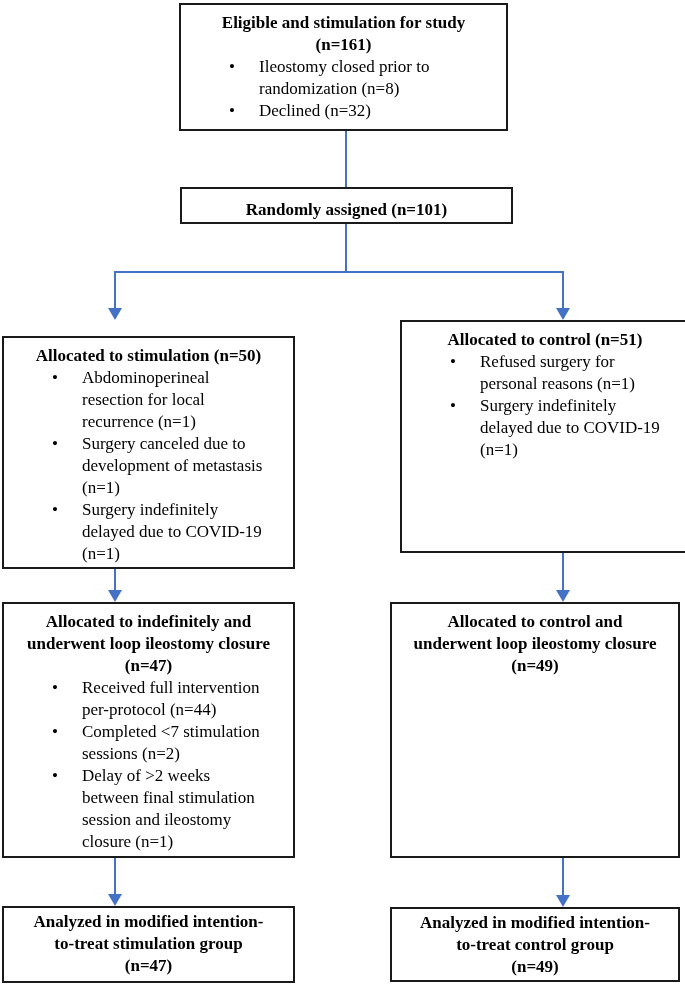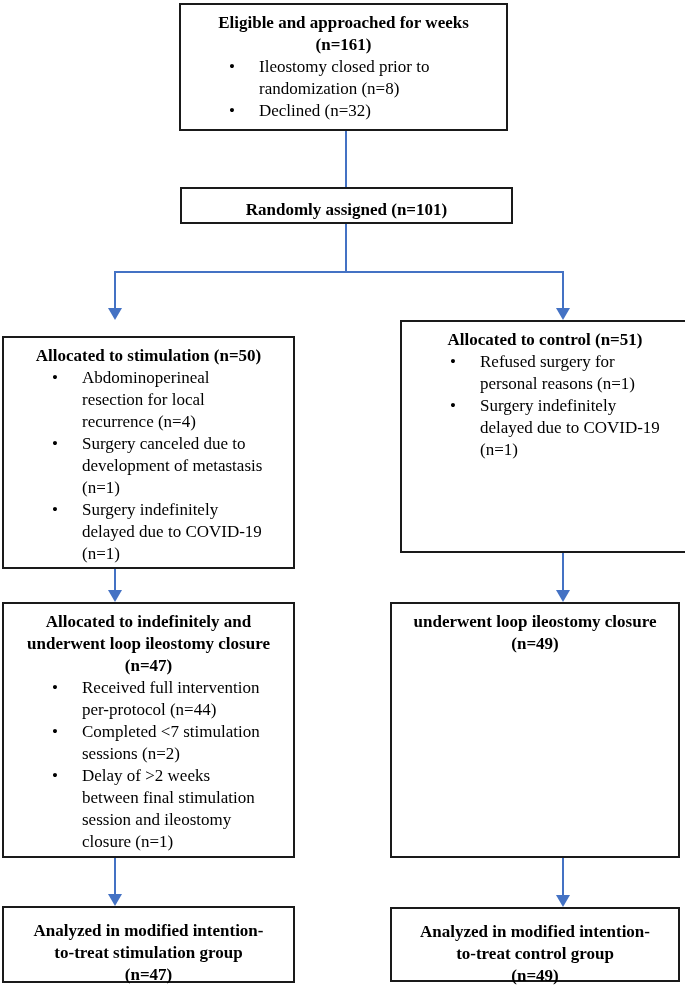--- a/index.html
+++ b/index.html
@@ -36,21 +36,21 @@
     text-align: left;
   }
   ul.bullets li { position: relative; white-space: pre-line; }
   ul.bullets li::before {
     content: "\2022";
     position: absolute;
     left: -30px;
     top: 0;
   }
   .box-mid { display: flex; align-items: center; justify-content: center; padding-top: 8px; }
-  .box-analyzed { padding-top: 12px; }
+  .box-analyzed { padding-top: 3px; }
 
   
   .b-eligible      { left: 179px; top: 3px;   width: 329px; height: 128px; }
   .b-randomized    { left: 180px; top: 187px; width: 333px; height: 37px;  }
   .b-alloc-stim    { left: 2px;   top: 320px; width: 293px; height: 233px; margin-top: 16px; }
   .b-alloc-ctrl    { left: 400px; top: 320px; width: 290px; height: 233px; }
   .b-closure-stim  { left: 2px;   top: 602px; width: 293px; height: 256px; }
   .b-closure-ctrl  { left: 390px; top: 602px; width: 290px; height: 256px; }
   .b-analyzed-stim { left: 2px;   top: 906px; width: 293px; height: 77px;  }
   .b-analyzed-ctrl { left: 390px; top: 907px; width: 290px; height: 75px;  }
@@ -88,21 +88,21 @@
   <div class="arrow-down" style="left:556px; top:590px;"></div>
 
   <div class="vline" style="left:114px; top:858px; height:36px;"></div>
   <div class="arrow-down" style="left:108px; top:894px;"></div>
 
   <div class="vline" style="left:562px; top:858px; height:37px;"></div>
   <div class="arrow-down" style="left:556px; top:895px;"></div>
 
   <div class="box b-eligible">
     <div class="title">
-        <div>Eligible and approached for weeks</div>
+        <div>Eligible and stimulation for study</div>
         <div>(n=161)</div>
       </div>
     <ul class="bullets">
         <li>Ileostomy closed prior to
 randomization (n=8)</li>
         <li>Declined (n=32)</li>
       </ul>
   </div>
 
   <div class="box b-randomized box-mid">
@@ -111,21 +111,21 @@
       </div>
   </div>
 
   <div class="box b-alloc-stim">
     <div class="title">
         <div>Allocated to stimulation (n=50)</div>
       </div>
     <ul class="bullets">
         <li>Abdominoperineal
 resection for local
-recurrence (n=4)</li>
+recurrence (n=1)</li>
         <li>Surgery canceled due to
 development of metastasis
 (n=1)</li>
         <li>Surgery indefinitely
 delayed due to COVID-19
 (n=1)</li>
       </ul>
   </div>
 
   <div class="box b-alloc-ctrl">
@@ -154,20 +154,21 @@
 sessions (n=2)</li>
         <li>Delay of &gt;2 weeks
 between final stimulation
 session and ileostomy
 closure (n=1)</li>
       </ul>
   </div>
 
   <div class="box b-closure-ctrl">
     <div class="title">
+        <div>Allocated to control and</div>
         <div>underwent loop ileostomy closure</div>
         <div>(n=49)</div>
       </div>
   </div>
 
   <div class="box b-analyzed-stim box-analyzed">
     <div class="title">
         <div>Analyzed in modified intention-</div>
         <div>to-treat stimulation group</div>
         <div>(n=47)</div>

